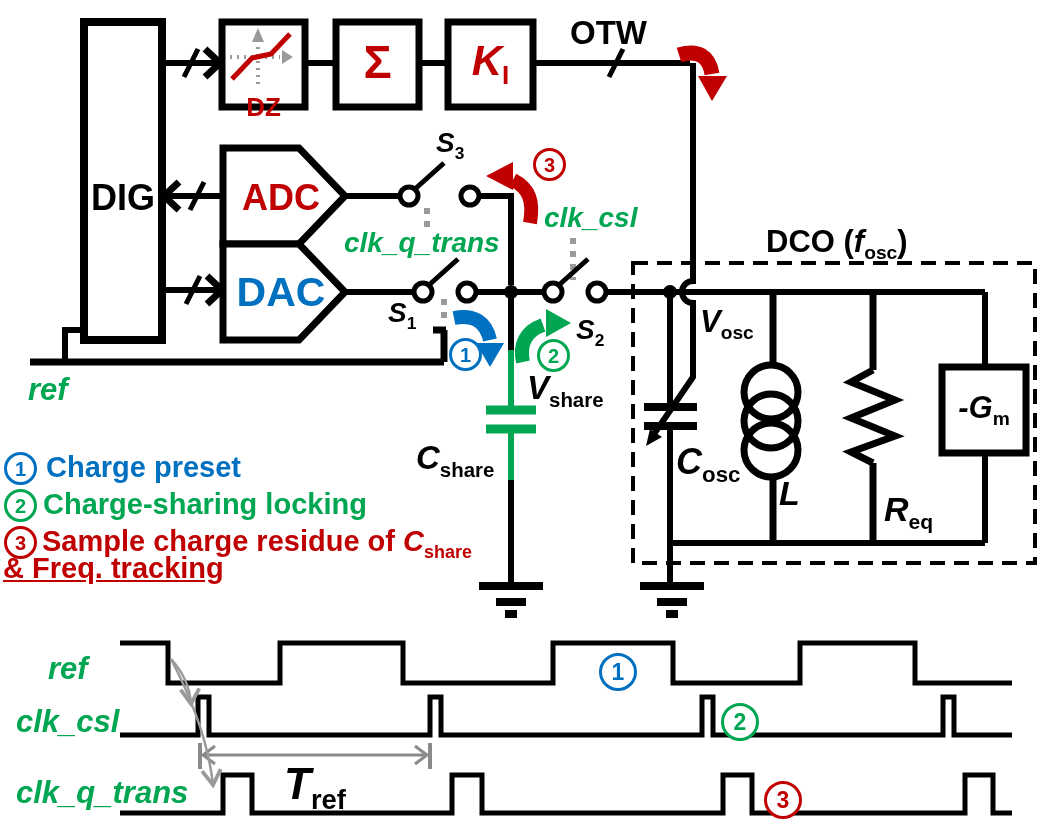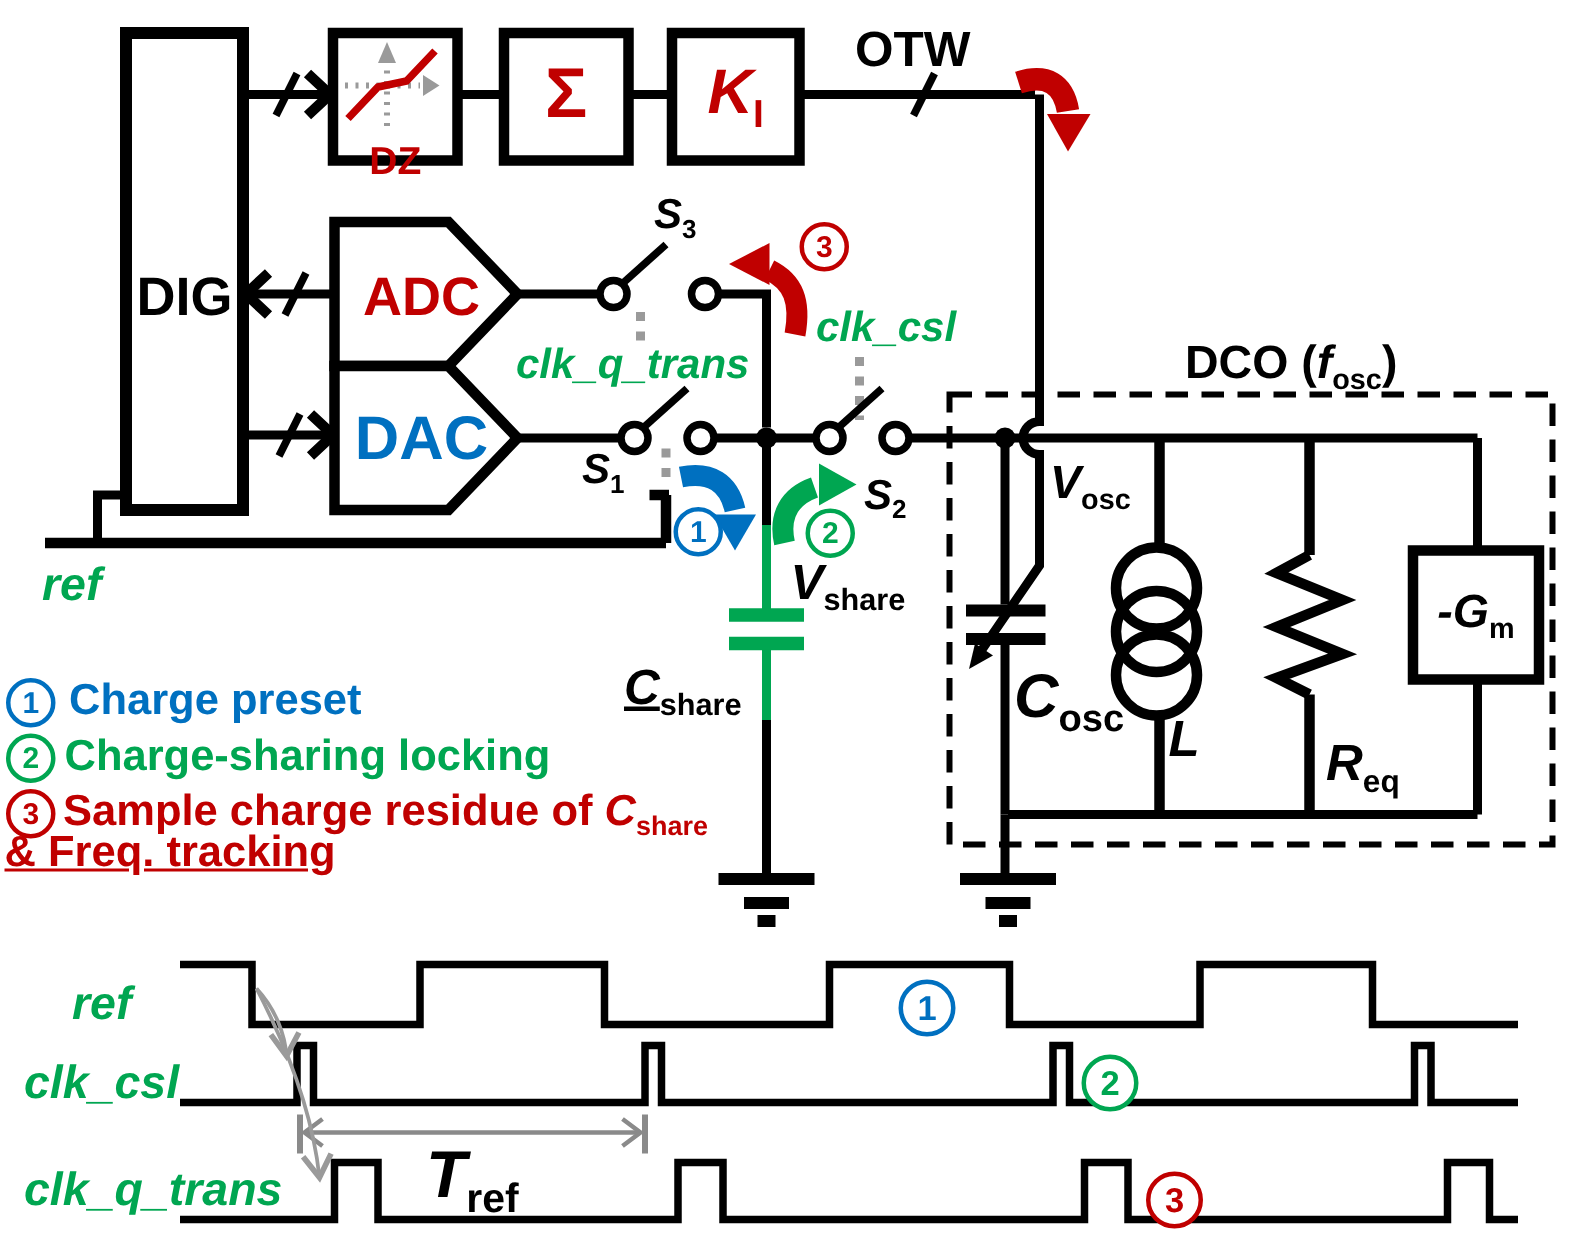--- a/index.html
+++ b/index.html
@@ -205,25 +205,25 @@
 <div class="lbl green it" style="left:28px;top:374px;font-size:31px;">ref</div>
 
 <div class="lbl it" style="left:436px;top:129px;font-size:28px;"><span>S</span><sub>3</sub></div>
 <div class="lbl it" style="left:388px;top:299px;font-size:28px;"><span>S</span><sub>1</sub></div>
 <div class="lbl it" style="left:576px;top:316px;font-size:28px;"><span>S</span><sub>2</sub></div>
 
 <div class="lbl green it" style="left:344px;top:229px;font-size:28px;">clk_q_trans</div>
 <div class="lbl green it" style="left:544px;top:204px;font-size:28px;">clk_csl</div>
 
 <div class="lbl it" style="left:527px;top:371px;font-size:33px;"><span>V</span><sub>share</sub></div>
-<div class="lbl it" style="left:416px;top:441px;font-size:33px;text-decoration:underline;"><span>C</span><sub>share</sub></div>
-
-<div class="lbl" style="left:766px;top:226px;font-size:31px;margin-left:24px;"><span>DCO (</span><span class="it">f</span><sub>osc</sub><span>)</span></div>
+<div class="lbl it" style="left:416px;top:441px;font-size:33px;"><span>C</span><sub>share</sub></div>
+
+<div class="lbl" style="left:766px;top:226px;font-size:31px;"><span>DCO (</span><span class="it">f</span><sub>osc</sub><span>)</span></div>
 <div class="lbl it" style="left:700px;top:306px;font-size:31px;"><span>V</span><sub>osc</sub></div>
-<div class="lbl it" style="left:676px;top:444px;font-size:41px;text-align:right;"><span>C</span><sub>osc</sub></div>
+<div class="lbl it" style="left:676px;top:444px;font-size:36px;text-align:right;"><span>C</span><sub>osc</sub></div>
 <div class="lbl it" style="left:779px;top:476px;font-size:34px;">L</div>
 <div class="lbl it" style="left:884px;top:476px;font-size:34px;margin-top:16px;"><span>R</span><sub>eq</sub></div>
 <div class="lbl ctr" style="left:942px;top:392px;width:84px;font-size:31px;"><span class="it">-G</span><sub>m</sub></div>
 
 <div class="cnum small red" style="left:533px;top:148px;">3</div>
 <div class="cnum small blue" style="left:449px;top:338px;">1</div>
 <div class="cnum small green" style="left:537px;top:339px;">2</div>
 
 <div class="cnum small blue" style="left:4px;top:452px;">1</div>
 <div class="lbl blue" style="left:46px;top:453px;font-size:29px;">Charge preset</div>

